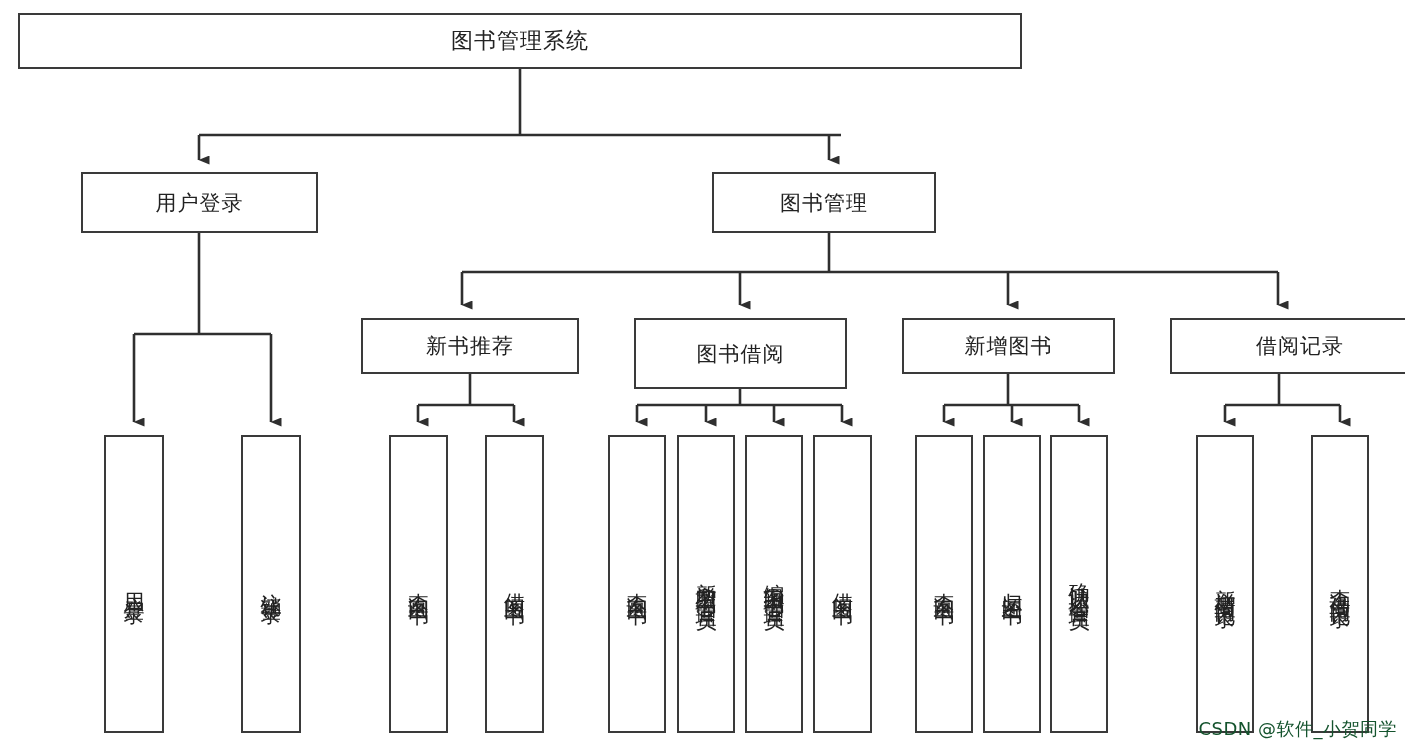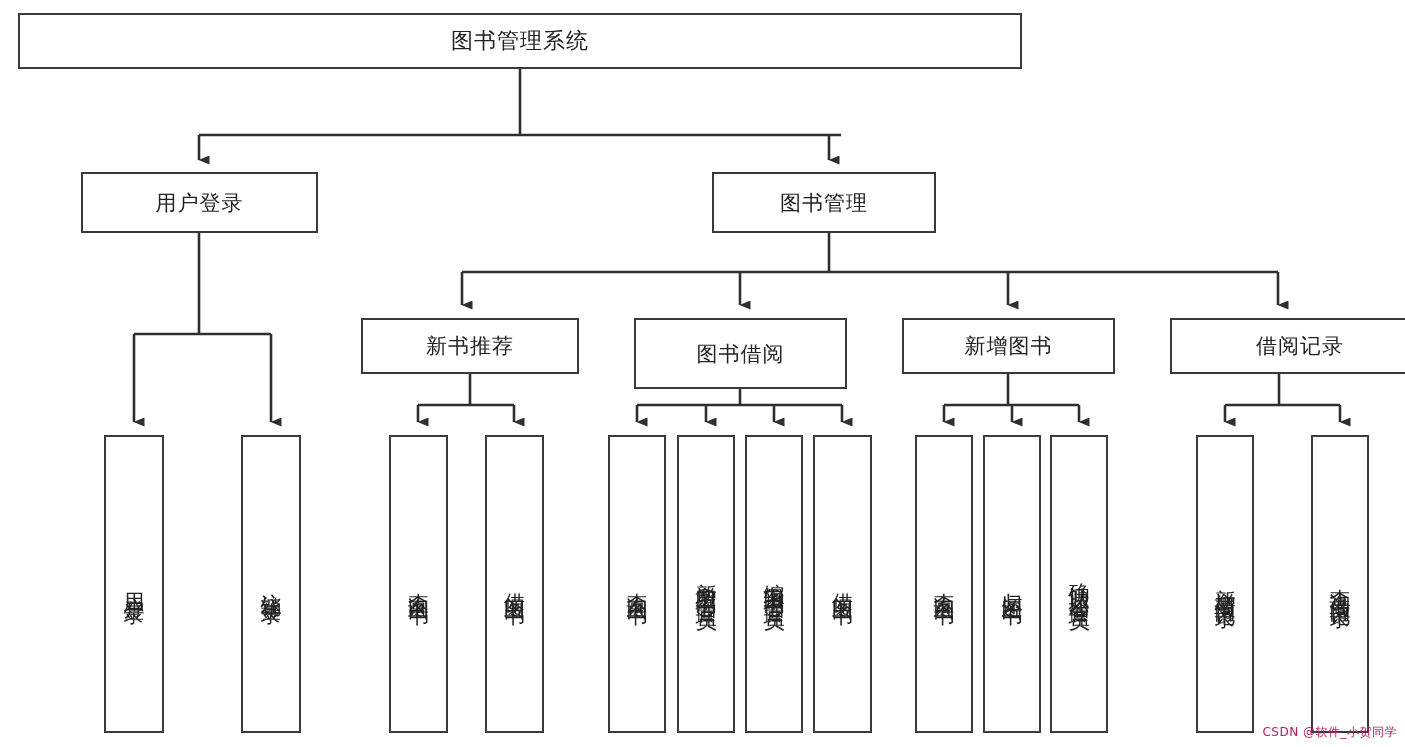--- a/index.html
+++ b/index.html
@@ -5,21 +5,21 @@
   html,body{margin:0;padding:0;background:#ffffff;}
   body{font-family:"DejaVu Sans","Liberation Sans",sans-serif;}
   #stage{position:relative;width:1405px;height:747px;background:#ffffff;overflow:hidden;}
   #wires{position:absolute;left:0;top:0;width:1405px;height:747px;}
   .node{position:absolute;box-sizing:border-box;background:#ffffff;border:2.5px solid #3a3a3a;
         display:flex;align-items:center;justify-content:center;color:#222;}
   .node.h{font-size:21px;letter-spacing:1px;}
   .node.v{writing-mode:vertical-rl;text-orientation:upright;font-size:21px;letter-spacing:4px;
           line-height:1.05;padding:6px 0;}
   .node.root{font-size:22px;}
-  .watermark{position:absolute;right:8px;bottom:6px;font-size:12px;color:#be185d;
+  .watermark{position:absolute;right:8px;bottom:6px;font-size:18px;color:#14532d;
              letter-spacing:0.5px;white-space:nowrap;text-align:center;}
 </style>
 </head>
 <body>
 
 <div id="stage">
 
   <svg id="wires" viewBox="0 0 1405 747" xmlns="http://www.w3.org/2000/svg">
     <defs>
       <marker id="arw" markerWidth="10" markerHeight="12" refX="4.5" refY="10.5" orient="auto" markerUnits="userSpaceOnUse">

